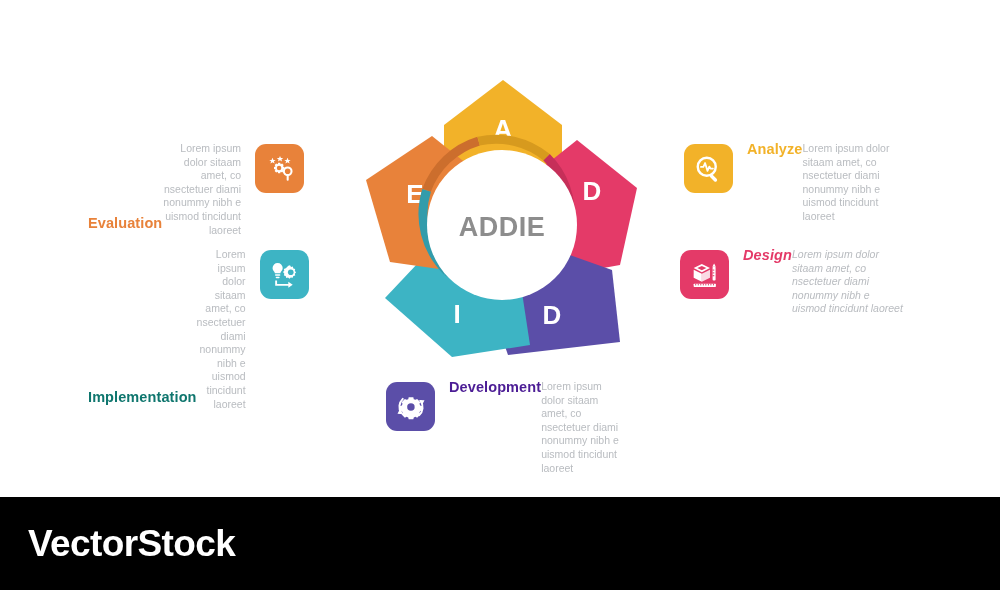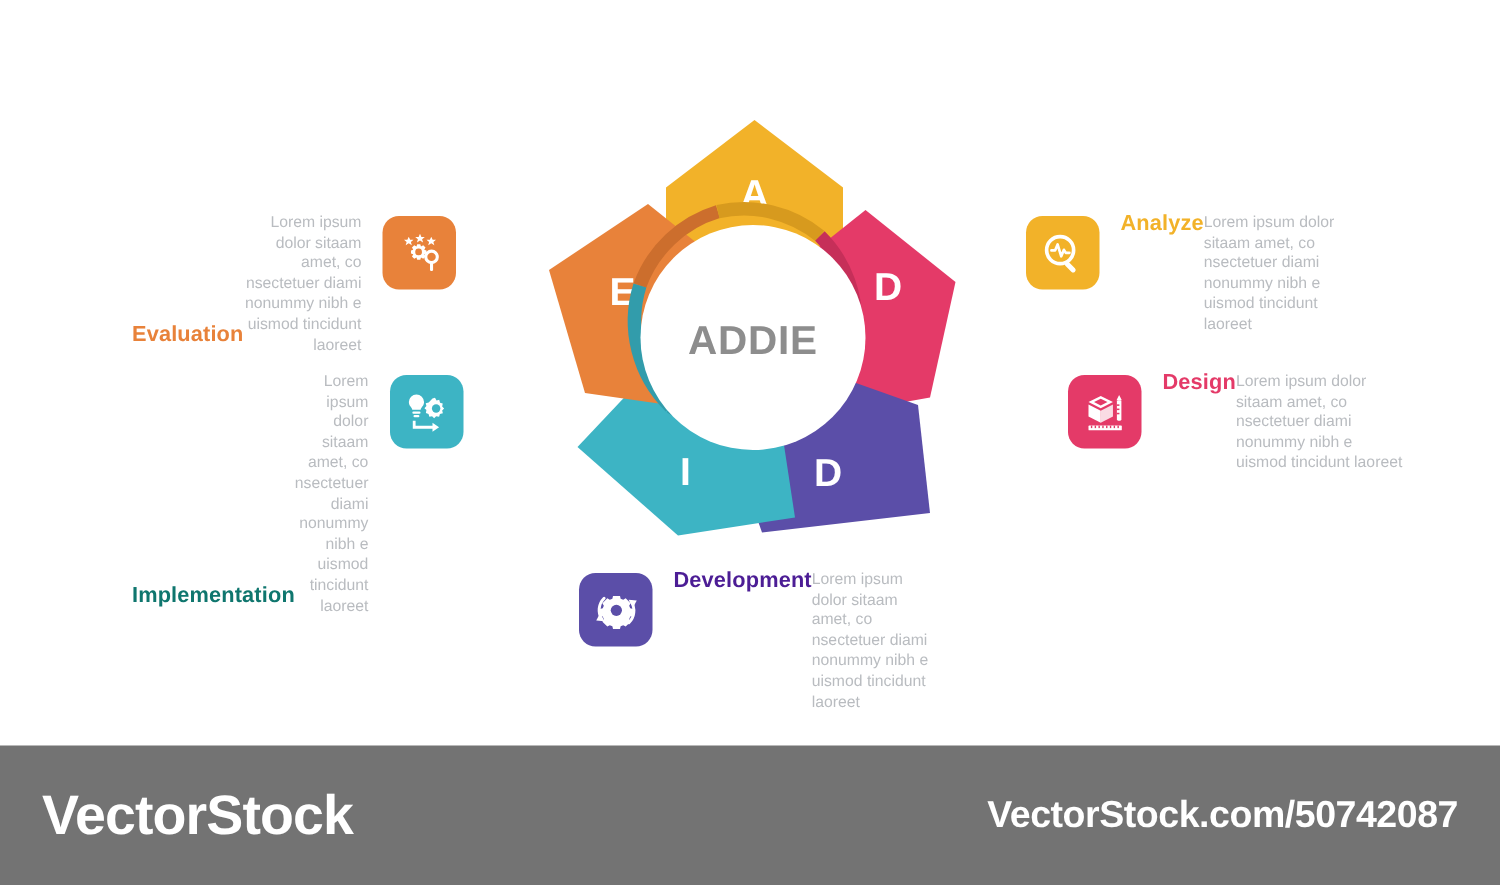--- a/index.html
+++ b/index.html
@@ -72,31 +72,31 @@
     align-items: center;
     justify-content: center;
     margin-top: 2px;
   }
   .icon svg { display: block; }
 
   
   #block-evaluation     { left: 88px;  top: 142px; width: 216px; }
   #block-implementation { left: 88px;  top: 248px; width: 216px; }
   #block-analyze        { left: 684px; top: 142px; width: 228px; }
-  #block-design         { left: 712px; top: 248px; width: 228px; }
+  #block-design         { left: 680px; top: 248px; width: 228px; font-style: italic; }
   #block-development    { left: 386px; top: 380px; width: 240px; }
 
   
   .footer {
     position: absolute;
     left: 0;
     top: 497px;
     width: 1000px;
     height: 93px;
-    background: #737373;
+    background: #000000;
     display: flex;
     align-items: center;
     justify-content: space-between;
     box-sizing: border-box;
     padding: 0 28px;
   }
   .footer .brand {
     color: #ffffff;
     font-size: 37px;
     font-weight: bold;
@@ -261,14 +261,13 @@
       <div class="desc">Lorem ipsum dolor sitaam amet, co
 nsectetuer diami nonummy  nibh e
 uismod tincidunt laoreet</div>
     </div>
   </div>
 
 </div>
 
 <div class="footer">
   <div class="brand">VectorStock</div>
-  <div class="url">VectorStock.com/50742087</div>
 </div>
 
 </body></html>

